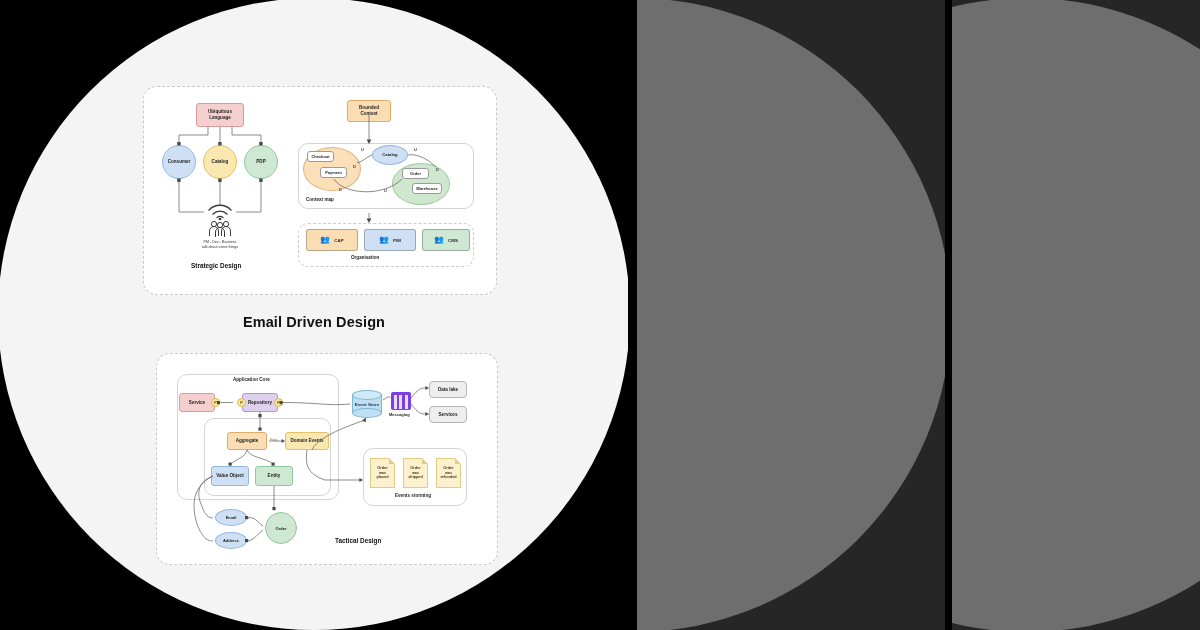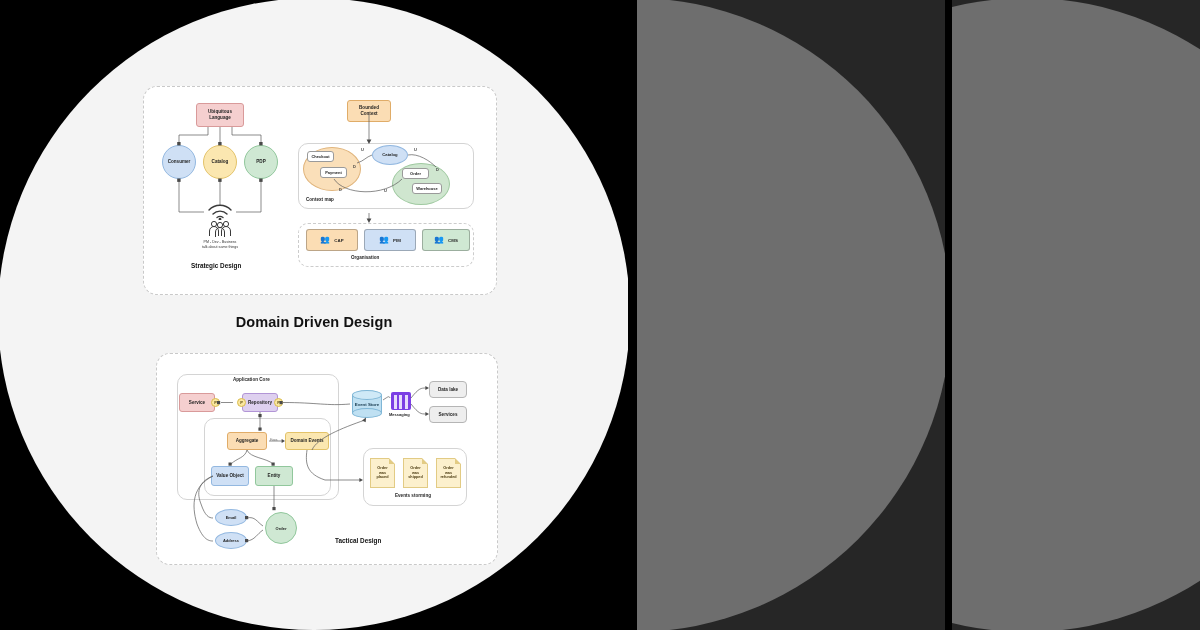--- a/index.html
+++ b/index.html
@@ -288,21 +288,21 @@
       <div class="org-chip" style="left:278px; top:142px; width:48px; height:22px; background:#cfe8d3;">
         <span class="glyph">👥</span>
         <span>CMS</span>
       </div>
 
       <div class="sect-label" style="left:207px; top:168px;">Organisation</div>
 
       <div class="watermark" style="left:292px; top:194px;"></div>
     </div>
 
-    <div class="main-title">Domain Driven Design</div>
+    <div class="main-title">Email Driven Design</div>
 
     <div class="card" id="card-tactical">
 
       <div class="inner-round" style="left:20px; top:20px; width:162px; height:126px;"></div>
       <div class="inner-round" style="left:47px; top:64px; width:127px; height:78px;"></div>
 
       <div class="sect-label" style="left:76px; top:23px;">Application  Core</div>
 
       <div class="node rect c-red" style="left:22px; top:39px; width:36px; height:19px;">Service</div>
       <div class="node rect c-purple" style="left:85px; top:39px; width:36px; height:19px;">Repository</div>

